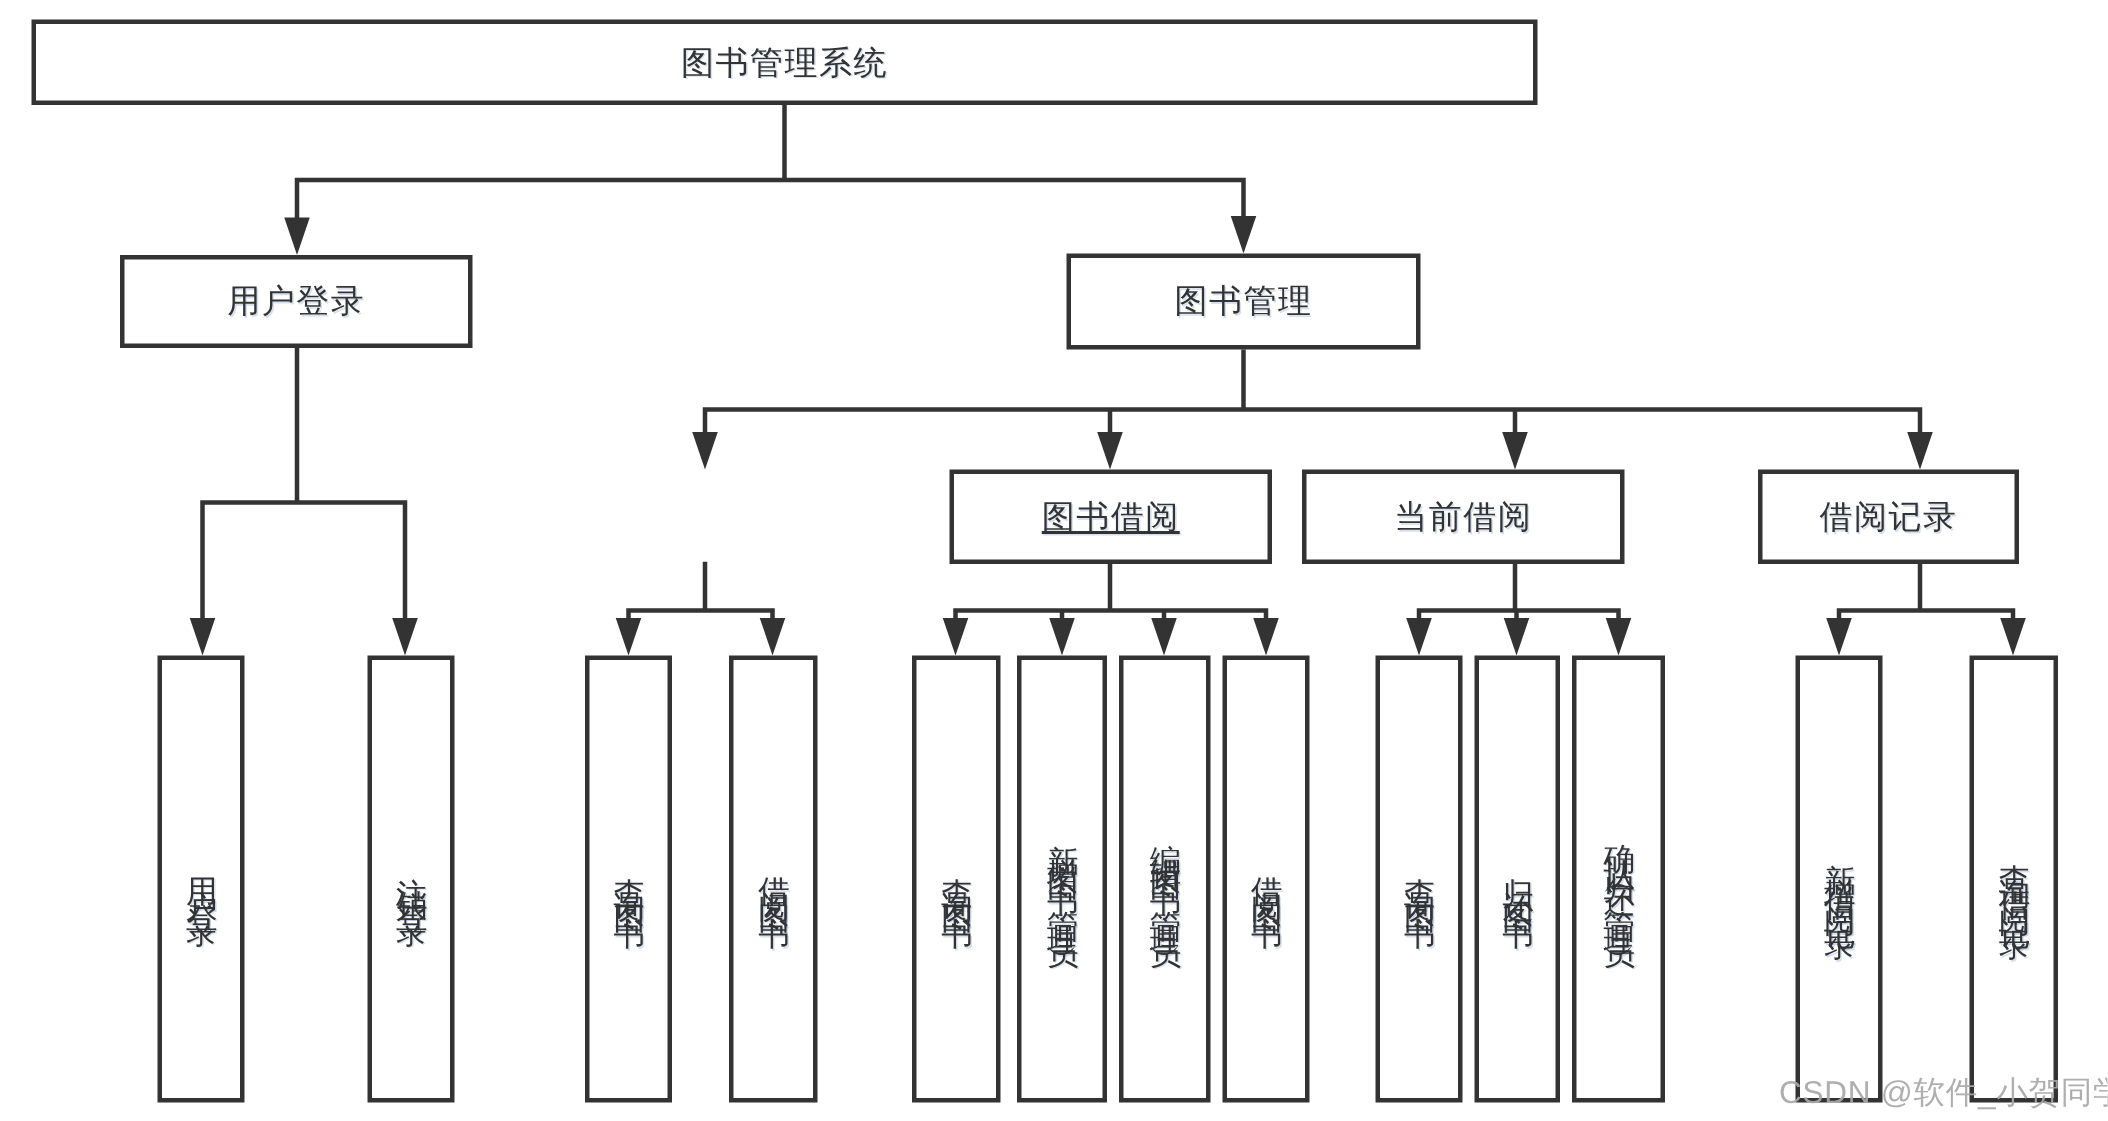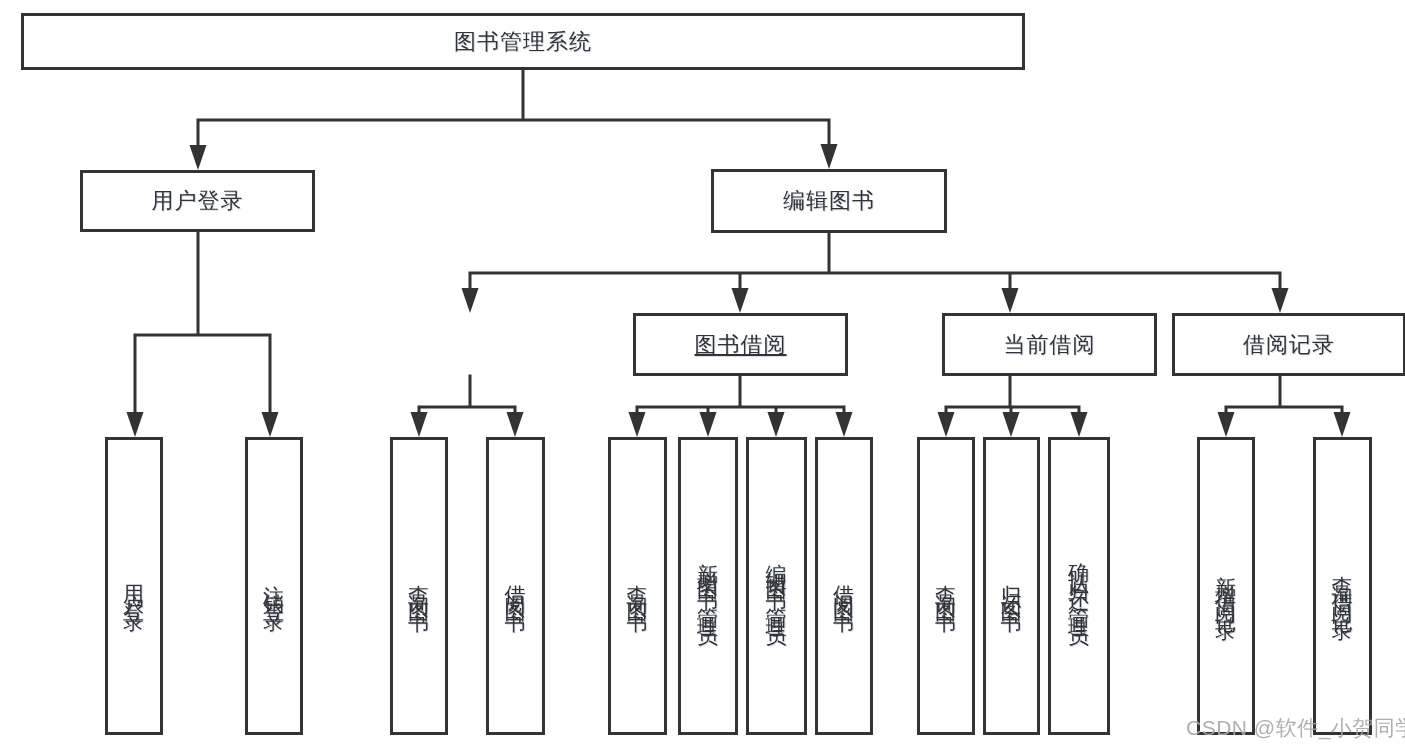--- a/index.html
+++ b/index.html
@@ -32,22 +32,22 @@
     top: 437px; height: 298px;
     line-height: 1;
   }
 
   
   #n-root        { left: 21px;   top: 13px;  width: 1004px; height: 57px; }
   #n-user-login  { left: 80px;   top: 170px; width: 235px;  height: 62px; }
   #n-book-mgmt   { left: 711px;  top: 169px; width: 236px;  height: 64px; }
   #n-new-book    { left: 363px;  top: 313px; width: 215px;  height: 63px; }
   #n-book-borrow { left: 633px;  top: 313px; width: 215px;  height: 63px; text-decoration: underline; }
-  #n-cur-borrow  { left: 942px;  top: 313px; width: 215px;  height: 63px; }
-  #n-borrow-rec  { left: 1172px; top: 313px; width: 234px;  height: 63px; }
+  #n-cur-borrow  { left: 868px;  top: 313px; width: 215px;  height: 63px; }
+  #n-borrow-rec  { left: 1172px; top: 313px; width: 174px;  height: 63px; }
 
   
   #l-user-login  { left: 105px;  width: 58px; }
   #l-logout      { left: 245px;  width: 58px; }
   #l-ns-query    { left: 390px;  width: 58px; }
   #l-ns-borrow   { left: 486px;  width: 59px; }
   #l-bb-query    { left: 608px;  width: 59px; }
   #l-bb-add      { left: 678px;  width: 60px; }
   #l-bb-edit     { left: 746px;  width: 61px; }
   #l-bb-borrow   { left: 815px;  width: 58px; }
@@ -100,21 +100,21 @@
       <polygon points="1002.5,412 1019.5,412 1011,437"></polygon>
       <polygon points="1070.5,412 1087.5,412 1079,437"></polygon>
       <polygon points="1217.5,412 1234.5,412 1226,437"></polygon>
       <polygon points="1333.5,412 1350.5,412 1342,437"></polygon>
     </g>
   </svg>
 
   <div class="box h" id="n-root">图书管理系统</div>
 
   <div class="box h" id="n-user-login">用户登录</div>
-  <div class="box h" id="n-book-mgmt">编辑图书</div>
+  <div class="box h" id="n-book-mgmt">图书管理</div>
 
   <div class="box h" id="n-book-borrow">图书借阅</div>
   <div class="box h" id="n-cur-borrow">当前借阅</div>
   <div class="box h" id="n-borrow-rec">借阅记录</div>
 
   <div class="box v" id="l-user-login">用户登录</div>
   <div class="box v" id="l-logout">注销登录</div>
 
   <div class="box v" id="l-ns-query">查询图书</div>
   <div class="box v" id="l-ns-borrow">借阅图书</div>

